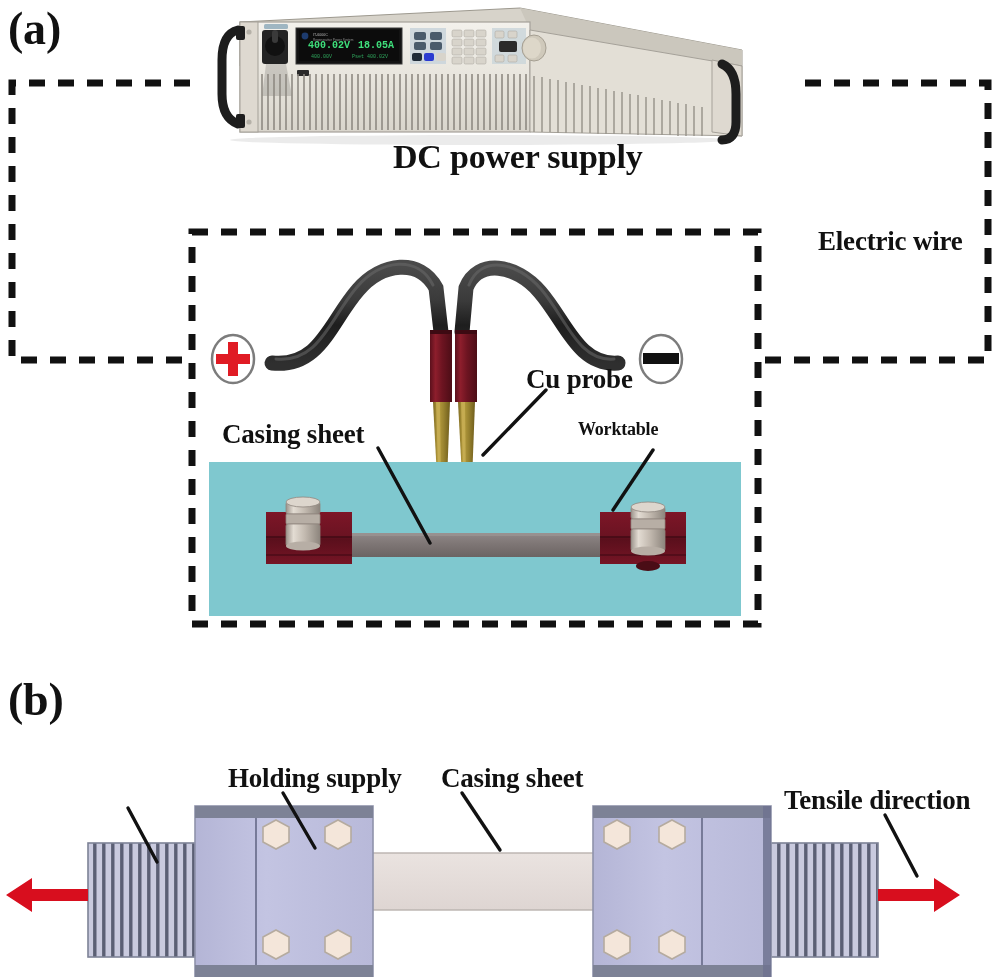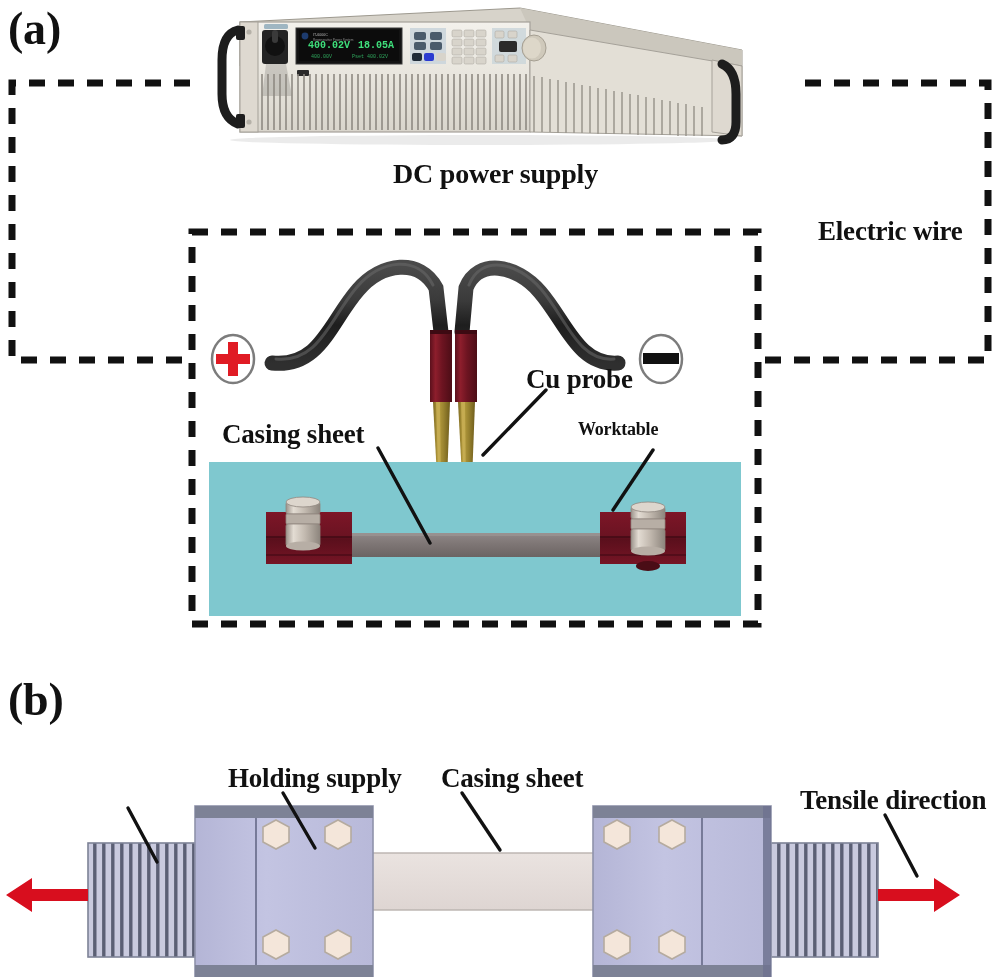--- a/index.html
+++ b/index.html
@@ -366,32 +366,32 @@
     <g stroke="#111111" stroke-width="3.4" stroke-linecap="round" fill="none">
       <line x1="128" y1="808" x2="157" y2="862"></line>
       <line x1="283" y1="793" x2="315" y2="848"></line>
       <line x1="462" y1="793" x2="500" y2="850"></line>
       <line x1="885" y1="815" x2="917" y2="876"></line>
     </g>
   </svg>
 
   <div class="lbl panel-tag" style="left:8px;top:2px;">(a)</div>
 
-  <div class="lbl" style="left:393px;top:138px;font-size:28px;margin-top:20px;">DC power supply</div>
-
-  <div class="lbl" style="left:818px;top:216px;font-size:27px;text-align:right;">Electric wire</div>
+  <div class="lbl" style="left:393px;top:138px;font-size:34px;">DC power supply</div>
+
+  <div class="lbl" style="left:818px;top:226px;font-size:27px;text-align:right;">Electric wire</div>
 
   <div class="lbl" style="left:526px;top:364px;font-size:27px;">Cu probe</div>
 
   <div class="lbl" style="left:222px;top:419px;font-size:27px;">Casing sheet</div>
 
   <div class="lbl" style="left:578px;top:419px;font-size:18px;">Worktable</div>
 
   <div class="lbl panel-tag" style="left:8px;top:673px;">(b)</div>
 
 
   <div class="lbl" style="left:228px;top:763px;font-size:27px;">Holding supply</div>
 
   <div class="lbl" style="left:441px;top:763px;font-size:27px;">Casing sheet</div>
 
-  <div class="lbl" style="left:784px;top:785px;font-size:27px;margin-left:16px;">Tensile direction</div>
+  <div class="lbl" style="left:784px;top:785px;font-size:27px;">Tensile direction</div>
 
 </div>
 
 </body></html>

